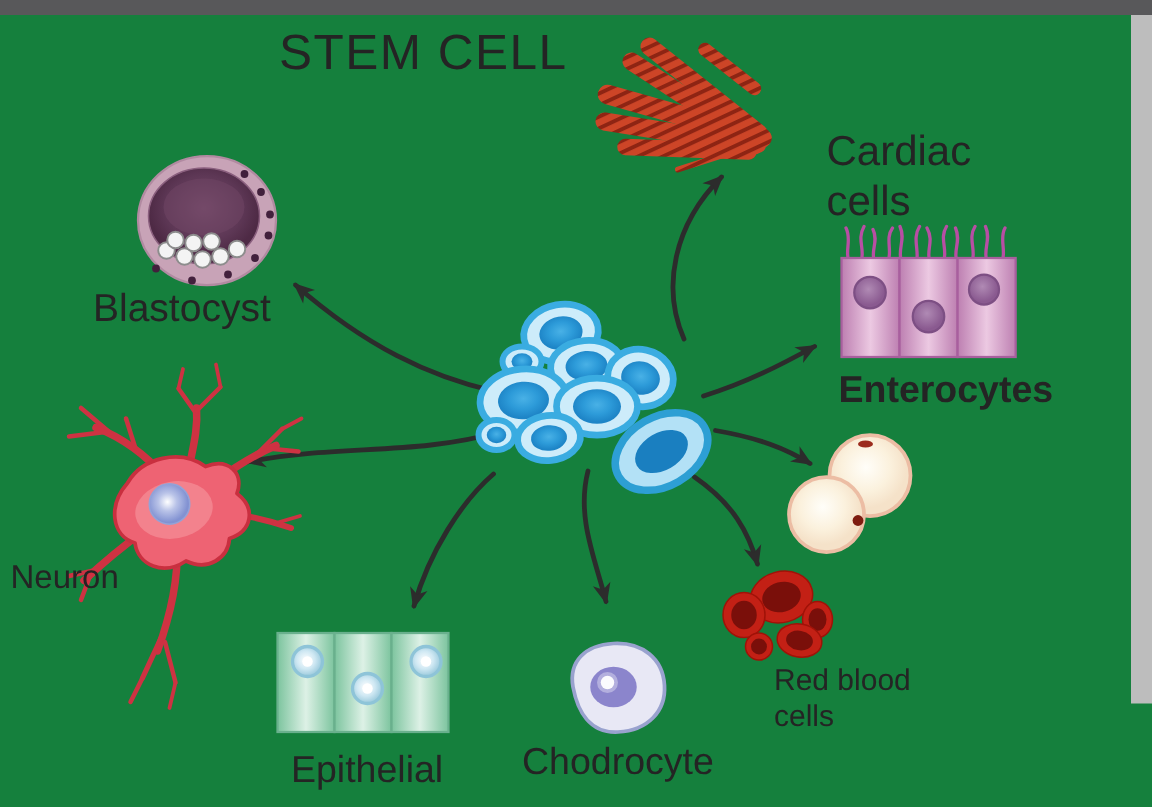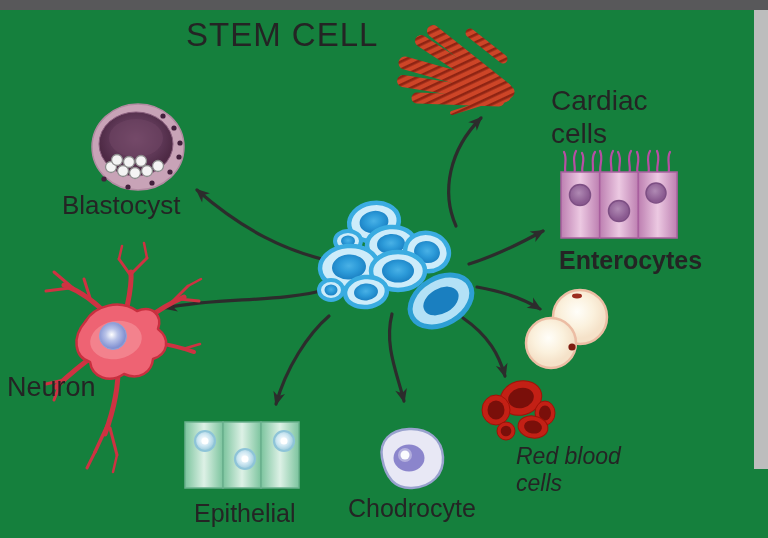--- a/index.html
+++ b/index.html
@@ -11,22 +11,22 @@
   .topbar { position:absolute; top:0; left:0; width:768px; height:10px; background:#58585a; }
   .rightbar { position:absolute; top:10px; left:754px; width:14px; height:459px; background:#bdbdbd; }
   svg.art { position:absolute; top:0; left:0; }
   .lbl { position:absolute; color:#242424; white-space:pre-line; line-height:1.18; }
   .title-lbl      { left:186px; top:16px;  font-size:33px; letter-spacing:1px; }
   .center-lbl     { left:267px; top:164px; font-size:31px; }
   .blastocyst-lbl { left:62px;  top:190px; font-size:26px; }
   .cardiac-lbl    { left:551px; top:60px;  font-size:28px;margin-top:24px; }
   .enterocytes-lbl{ left:559px; top:246px; font-size:25px;font-weight:bold; }
   .fat-lbl        { left:604px; top:335px; font-size:25px; }
-  .rbc-lbl        { left:516px; top:443px; font-size:23px;font-style:italic; }
-  .neuron-lbl     { left:7px;   top:372px; font-size:27px; }
+  .rbc-lbl        { left:516px; top:443px; font-size:20px; }
+  .neuron-lbl     { left:7px;   top:372px; font-size:22px; }
   .epithelial-lbl { left:194px; top:499px; font-size:25px; }
   .chodrocyte-lbl { left:348px; top:494px; font-size:25px; }
 </style>
 </head>
 <body>
 
 <div class="stage">
 
   <div class="topbar"></div>
   <div class="rightbar"></div>

